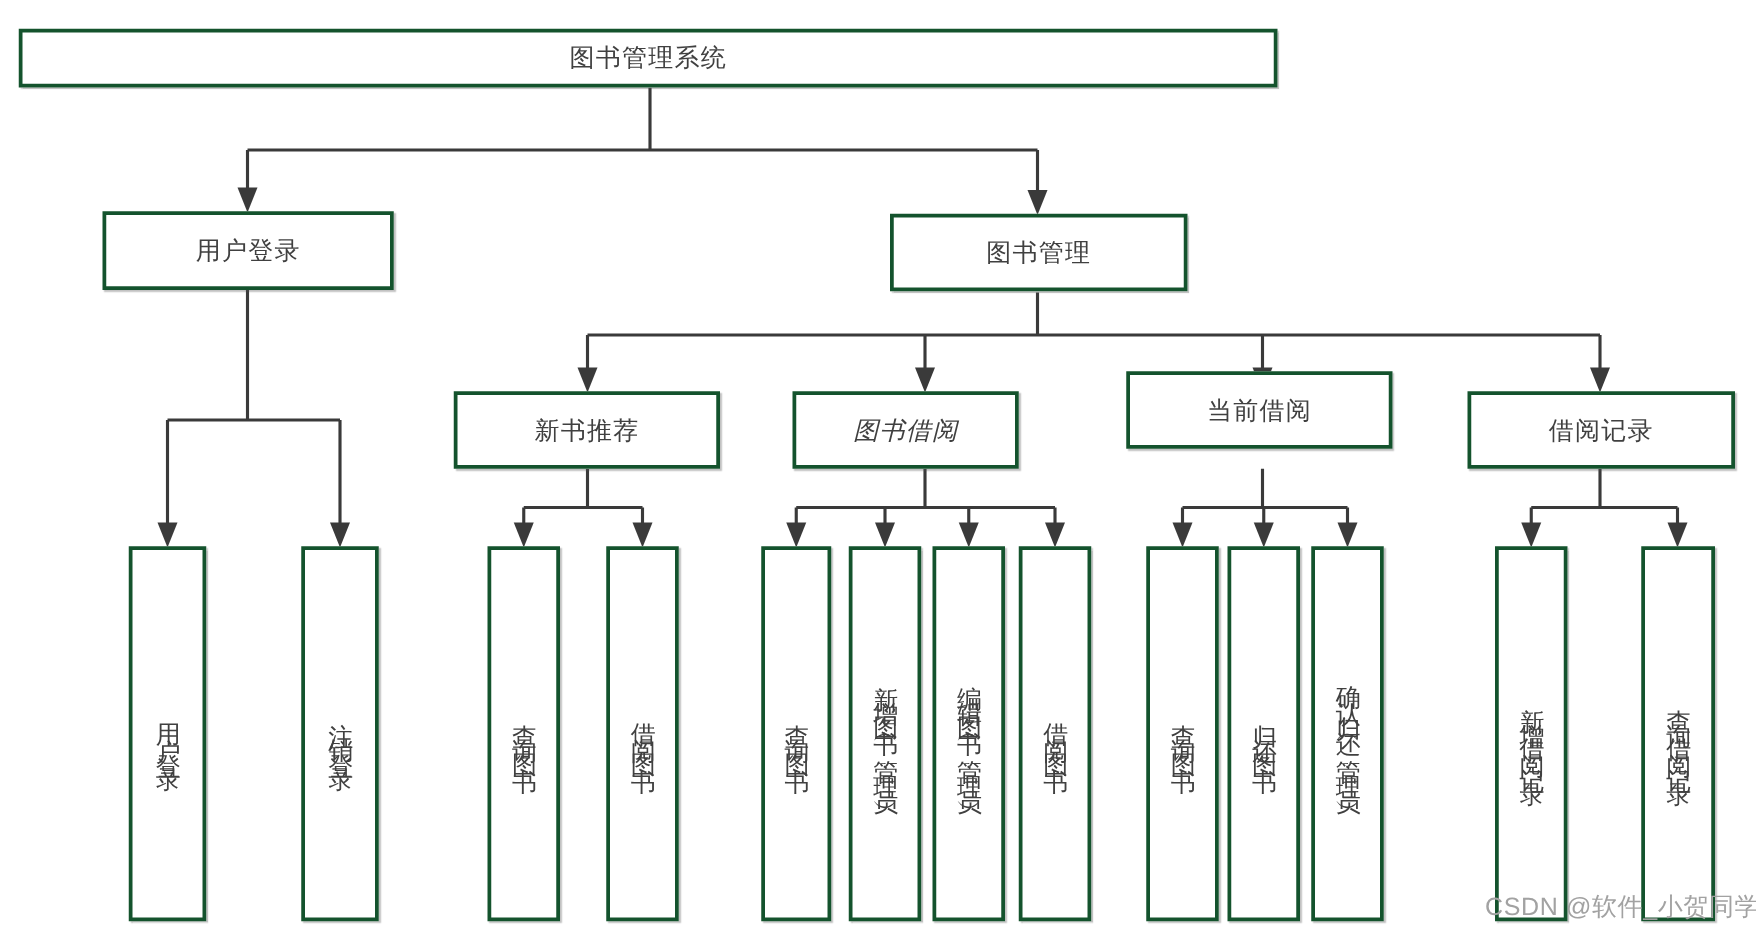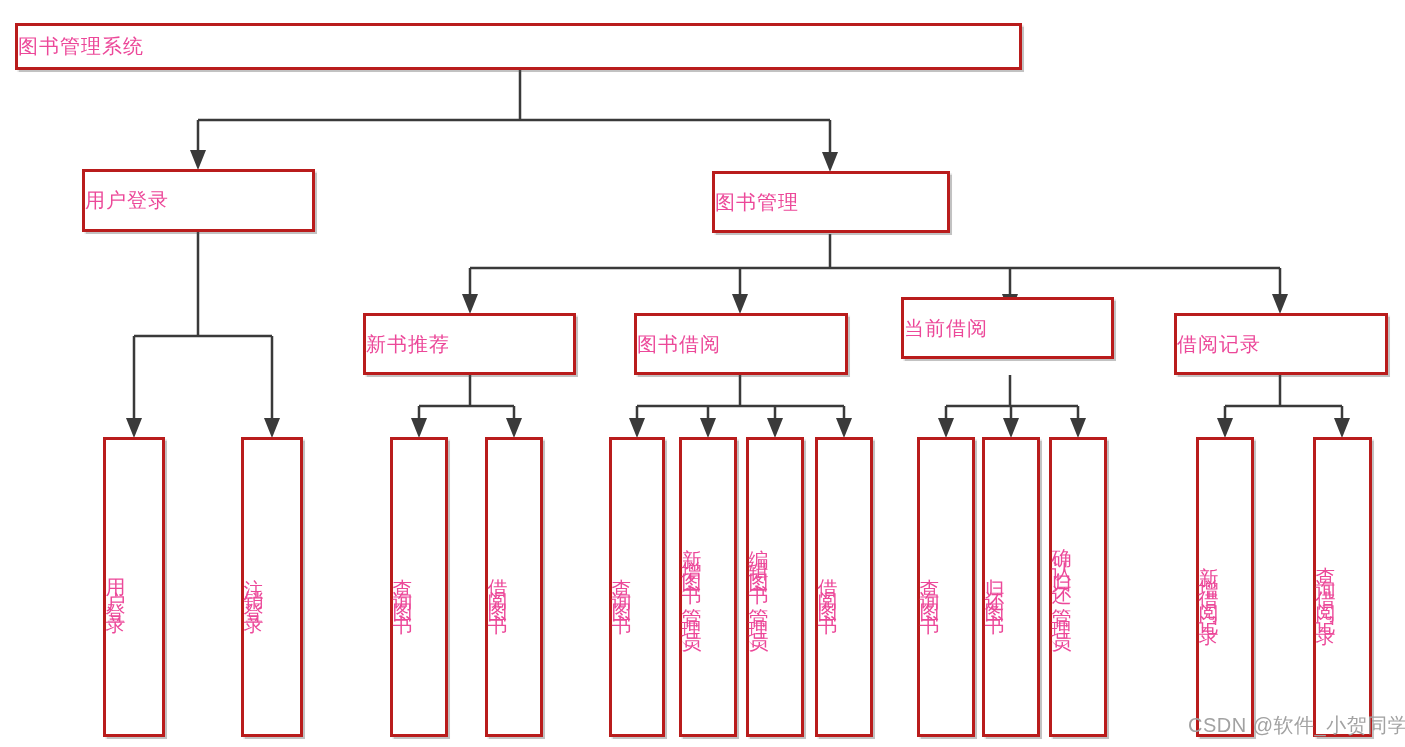--- a/index.html
+++ b/index.html
@@ -14,25 +14,26 @@
   .connectors {
     position: absolute;
     left: 0; top: 0;
     width: 1405px; height: 747px;
     pointer-events: none;
   }
   .node {
     position: absolute;
     box-sizing: border-box;
     background: #ffffff;
-    border: 3px solid #b91c1c;
+    border: 3px solid #14532d;
     box-shadow: 1.5px 1.5px 1px rgba(80,80,80,0.35);
     display: flex;
     align-items: center;
-    color: #ec4899;
+    justify-content: center;
+    color: #404040;
     font-size: 20px;
     letter-spacing: 1px;
     white-space: nowrap;
   }
   .leaf .v-label {
     writing-mode: vertical-rl;
     text-orientation: mixed;
     letter-spacing: 12px;
     line-height: 1;
     white-space: nowrap;
@@ -100,21 +101,21 @@
   <div class="node" style="left:82px; top:169px; width:233px; height:63px;">
     <span>用户登录</span>
   </div>
   <div class="node" style="left:363px; top:313px; width:213px; height:62px;">
     <span>新书推荐</span>
   </div>
 
   <div class="node" style="left:712px; top:171px; width:238px; height:62px;">
     <span>图书管理</span>
   </div>
-  <div class="node" style="left:634px; top:313px; width:214px; height:62px;">
+  <div class="node" style="left:634px; top:313px; width:181px; height:62px;font-style:italic;">
     <span>图书借阅</span>
   </div>
   <div class="node" style="left:901px; top:297px; width:213px; height:62px;">
     <span>当前借阅</span>
   </div>
   <div class="node" style="left:1174px; top:313px; width:214px; height:62px;">
     <span>借阅记录</span>
   </div>
 
   <div class="node leaf" style="left:103px; top:437px; width:62px; height:300px;">

